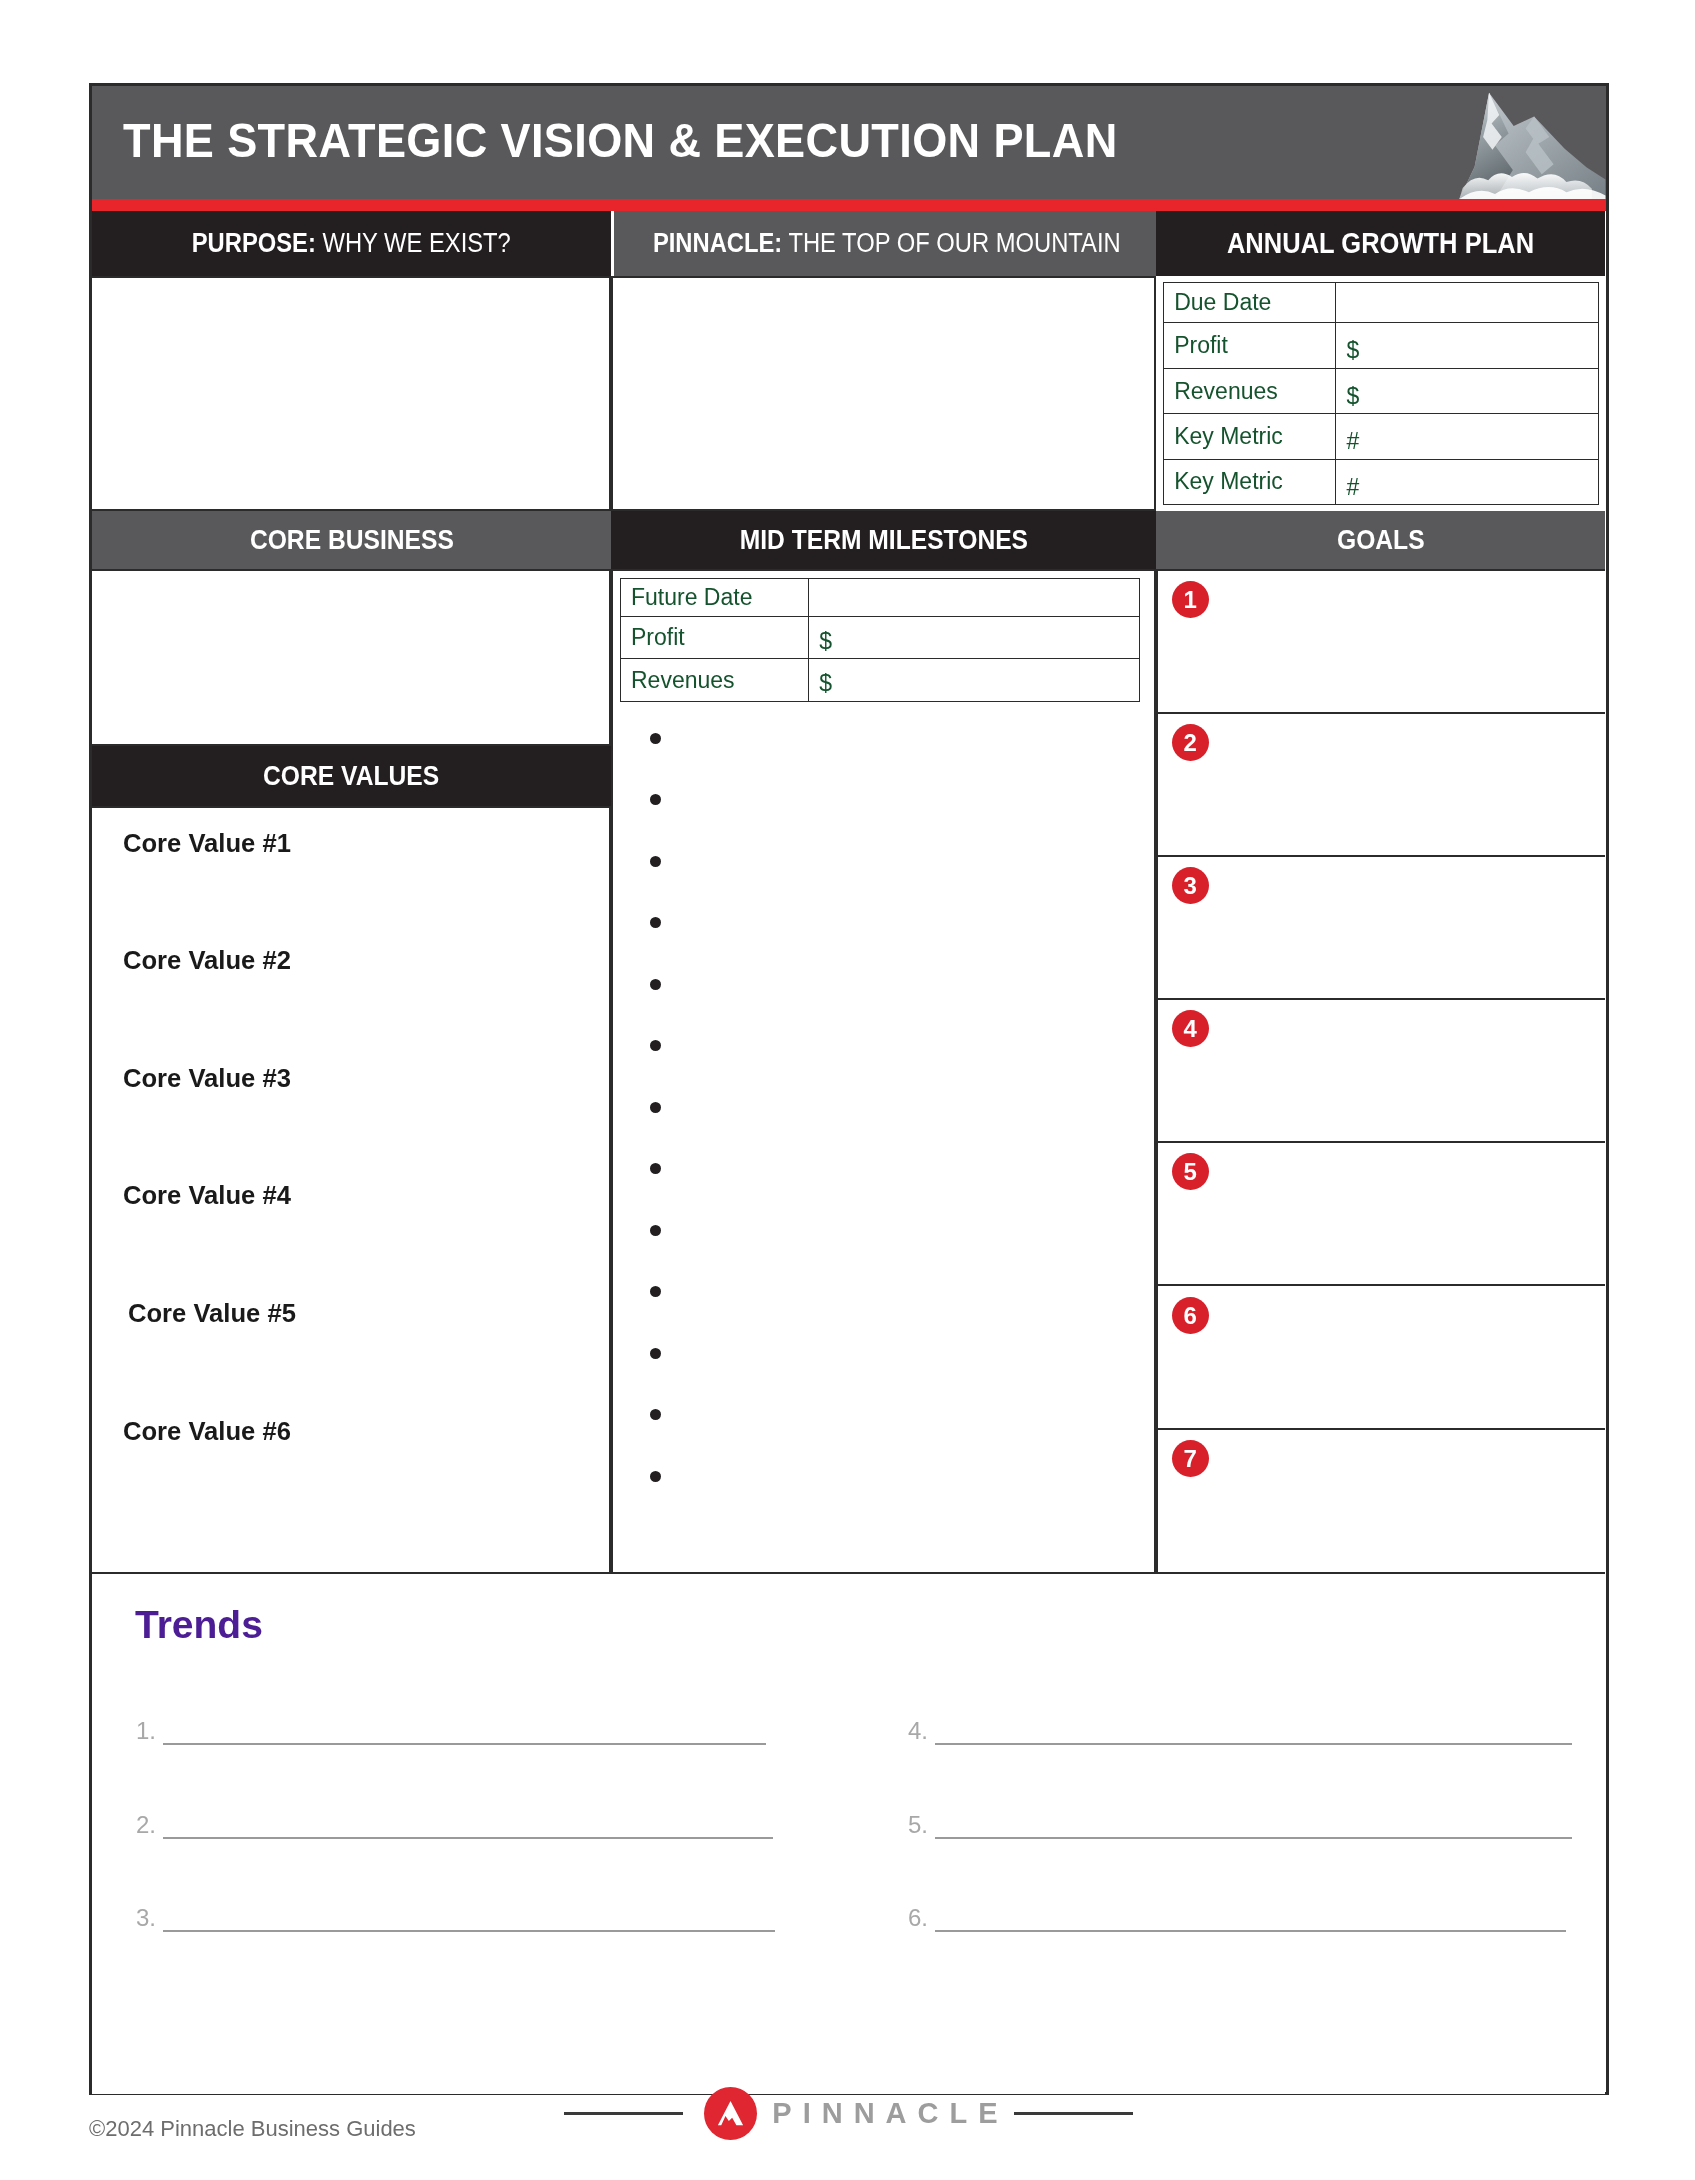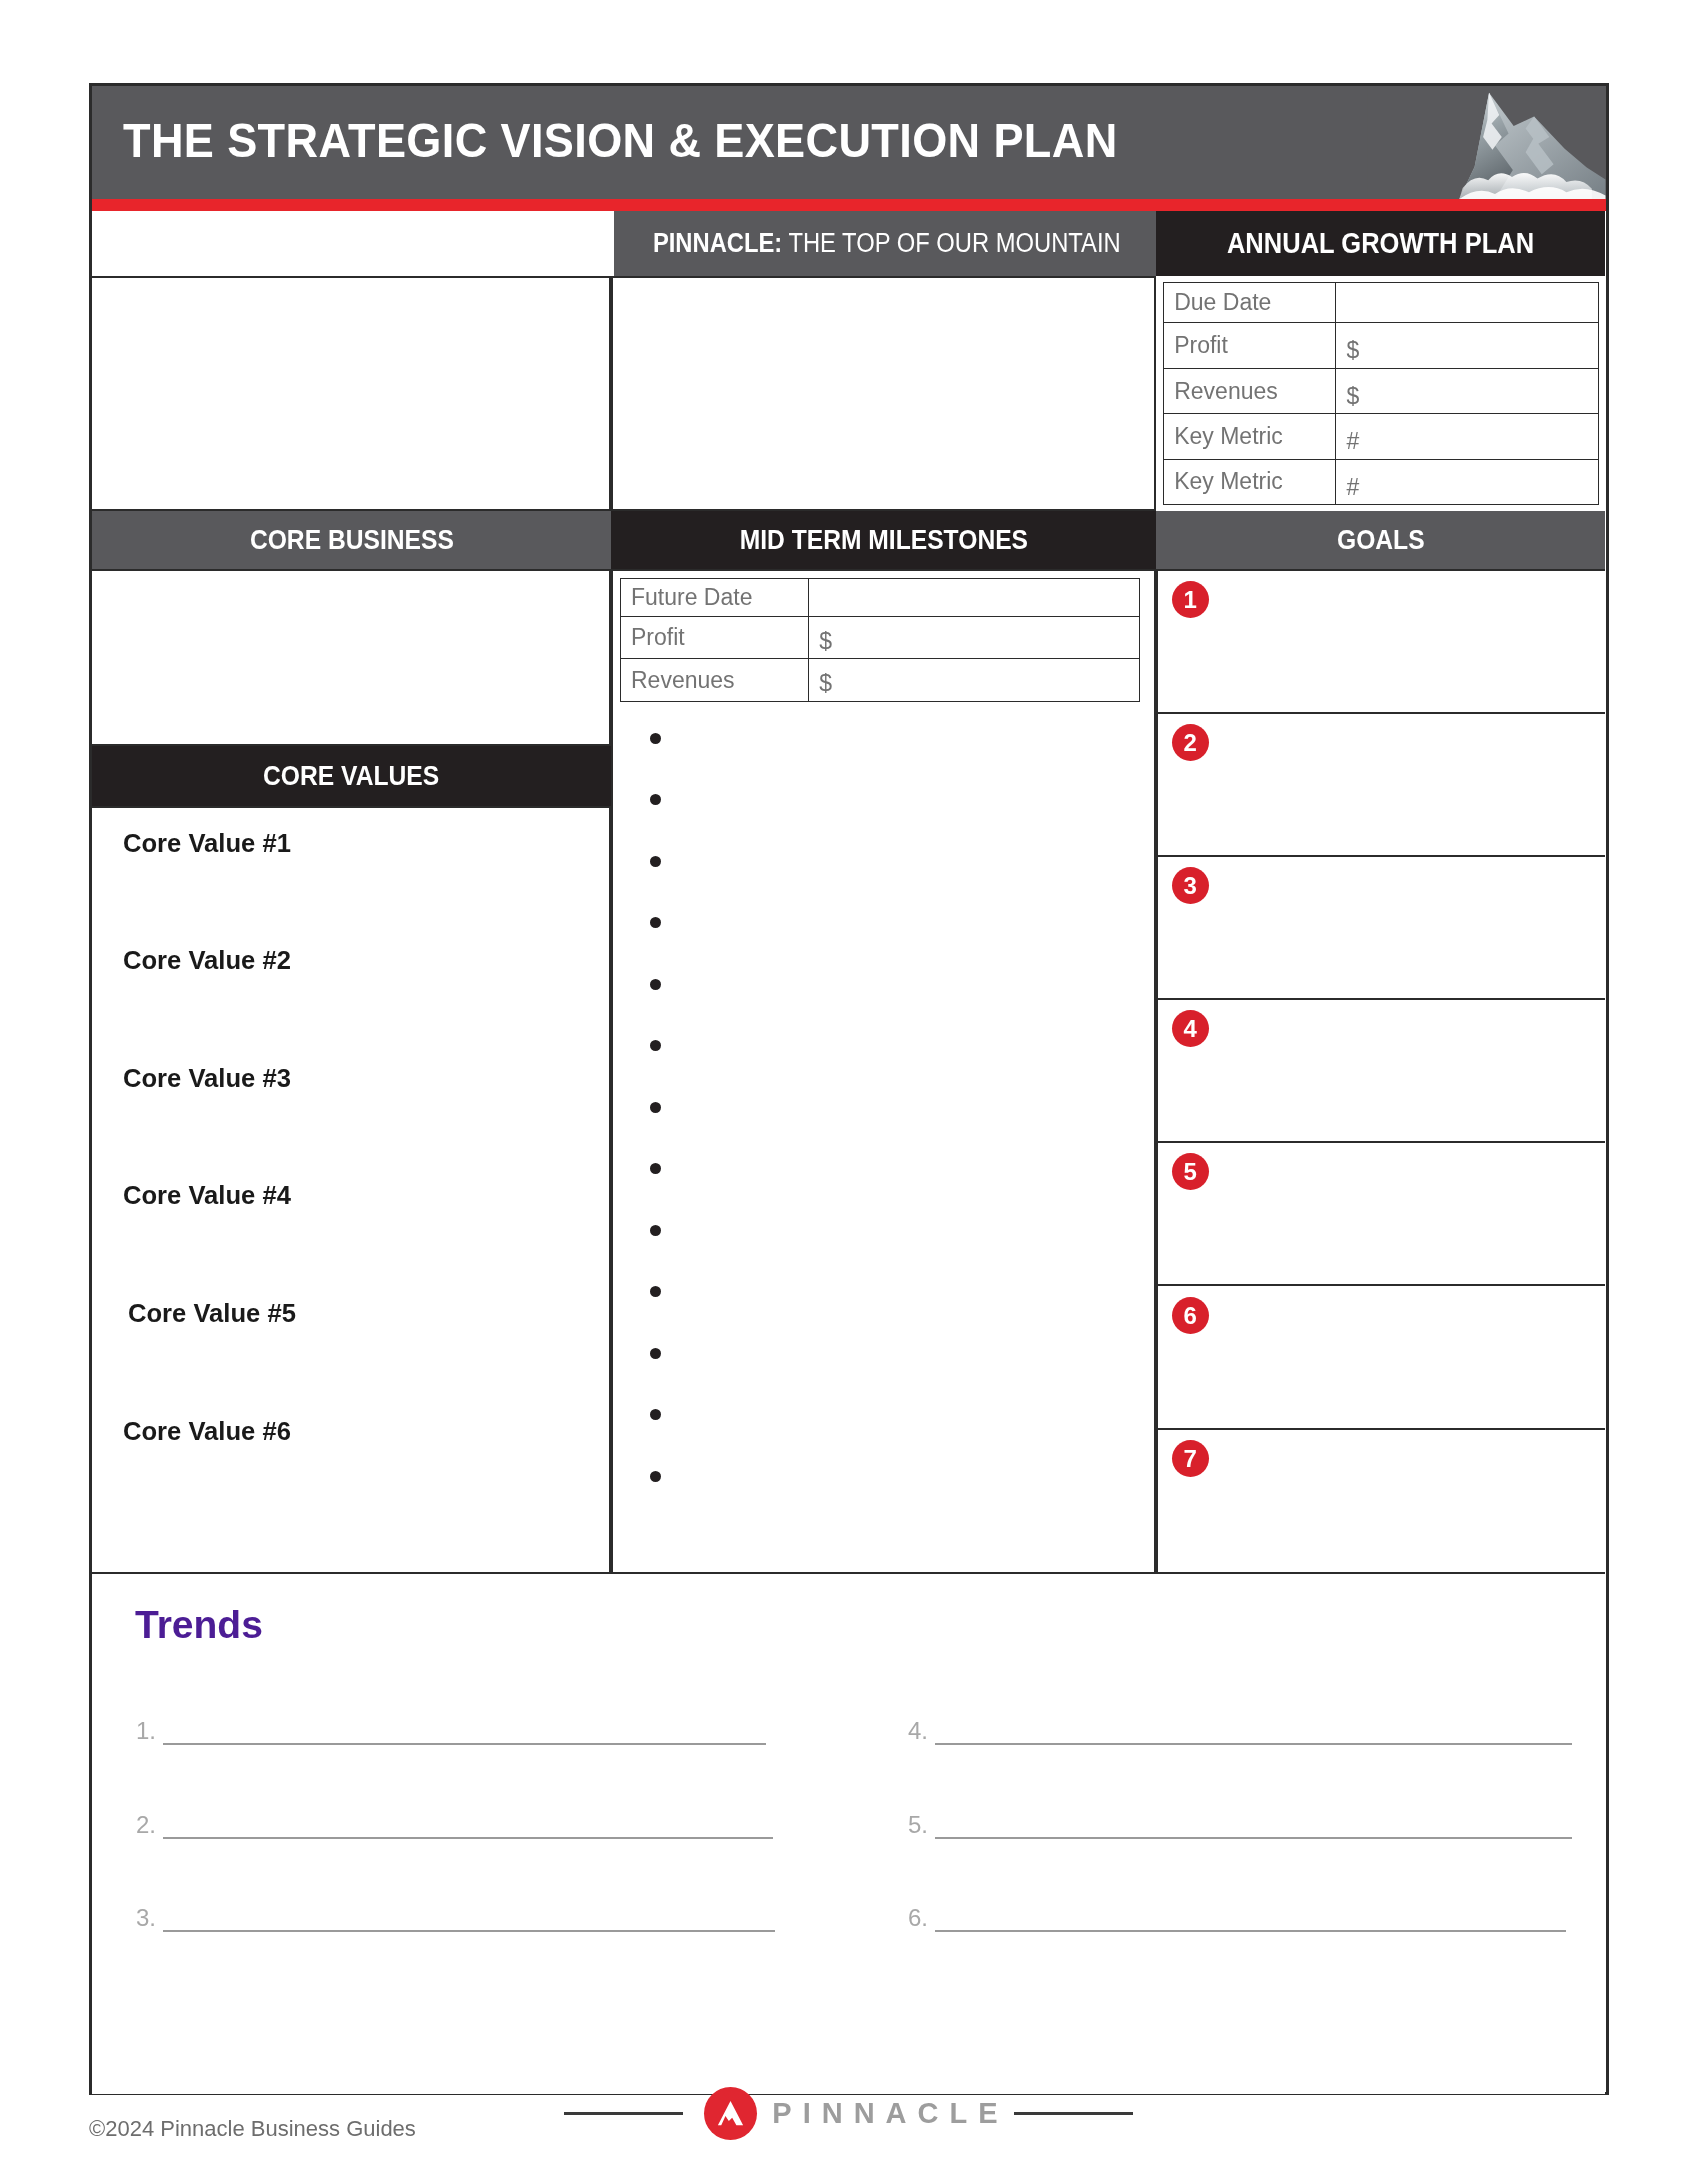--- a/index.html
+++ b/index.html
@@ -110,21 +110,21 @@
   }
   .grid-table table {
     border-collapse: collapse;
     width: 100%;
     height: 100%;
     table-layout: fixed;
   }
   .grid-table td {
     border: 1.7px solid #2b2b2b;
     font-size: 23px;
-    color: #737373;
+    color: #14532d;
     padding: 0 10.2px;
     font-family: "Liberation Sans", sans-serif;
   }
   .grid-table td.lbl { font-weight: normal; }
   .grid-table td.val { vertical-align: bottom; padding-bottom: 3.4px; }
 
   
   .bullet-list {
     position: absolute;
     left: 0; top: 0;
@@ -258,20 +258,25 @@
           <path d="M143 8 L166 56 L150 70 L171 99 L150 133 L108 133 L126 95 Z" fill="url(#rock)"></path>
           <path d="M143 8 L155 34 L146 44 L158 60 L147 75 L136 60 L141 40 Z" fill="#f2f5f7" opacity="0.85"></path>
           <path d="M196 36 L214 60 L201 68 L219 92 L205 104 L186 78 L195 62 L186 50 Z" fill="#b9c2c7" opacity="0.8"></path>
           <path d="M112 120 q14 -18 30 -9 q12 -14 28 -4 q16 -10 30 2 q20 -12 34 4 q18 -6 30 8 l0 12 L108 133 Z" fill="url(#cloud)"></path>
           <path d="M108 133 q22 -16 42 -6 q18 -12 40 -2 q24 -12 44 0 q22 -10 46 4 l0 4 L108 133 Z" fill="#ffffff" opacity="0.9"></path>
         </svg>
       </div>
     </div>
     <div class="red-rule"></div>
 
+    <div class="band bg-black" style="left:0; top:125px; width:519px; height:65px;">
+      <div class="band-inner" style="font-size:27px;">
+        <span class="hdr-strong">PURPOSE:</span><span class="hdr-light"> WHY WE EXIST?</span>
+      </div>
+    </div>
 
     <div class="band bg-gray" style="left:522px; top:125px; width:545px; height:65px;">
       <div class="band-inner" style="font-size:27px;">
         <span class="hdr-strong">PINNACLE:</span><span class="hdr-light"> THE TOP OF OUR MOUNTAIN</span>
       </div>
     </div>
 
     <div class="band bg-black" style="left:1064px; top:125px; width:449px; height:65px;">
       <div class="band-inner" style="font-size:29px;">ANNUAL GROWTH PLAN</div>
     </div>

